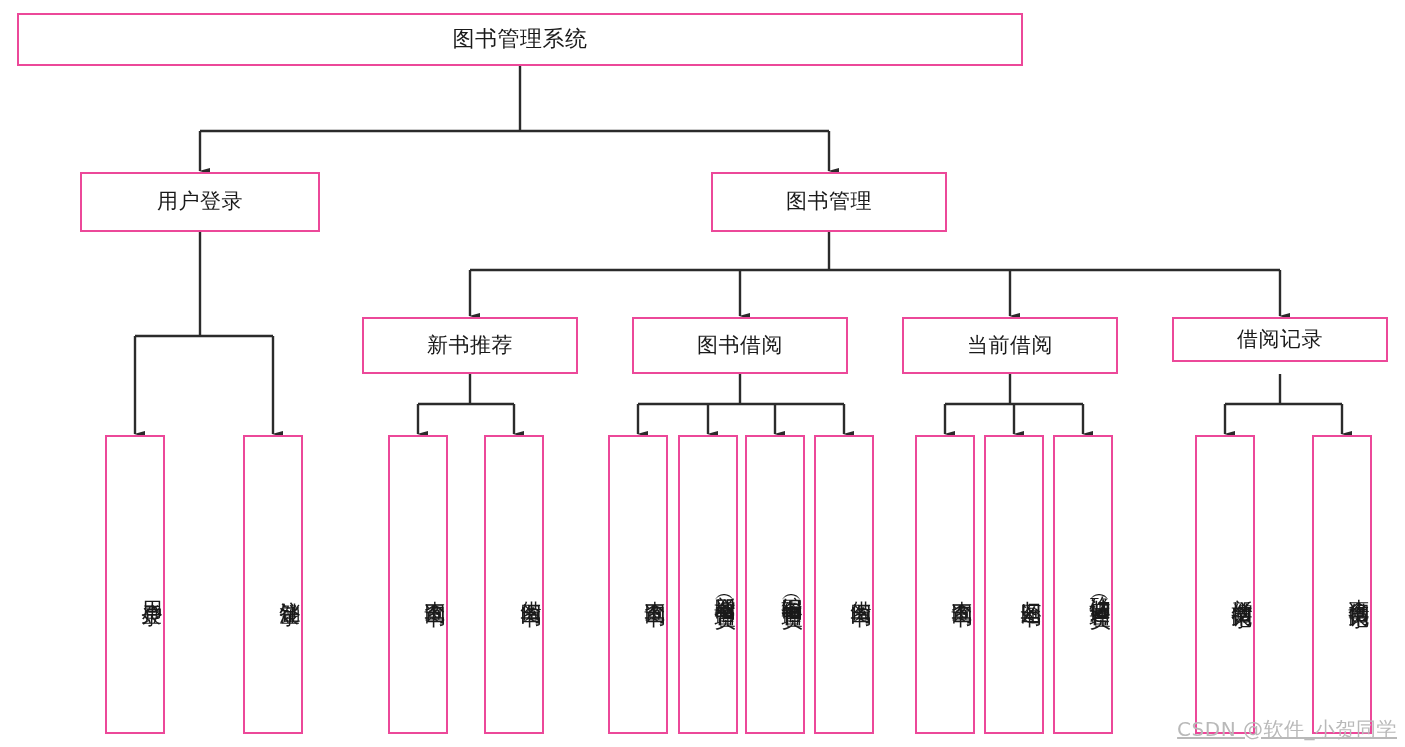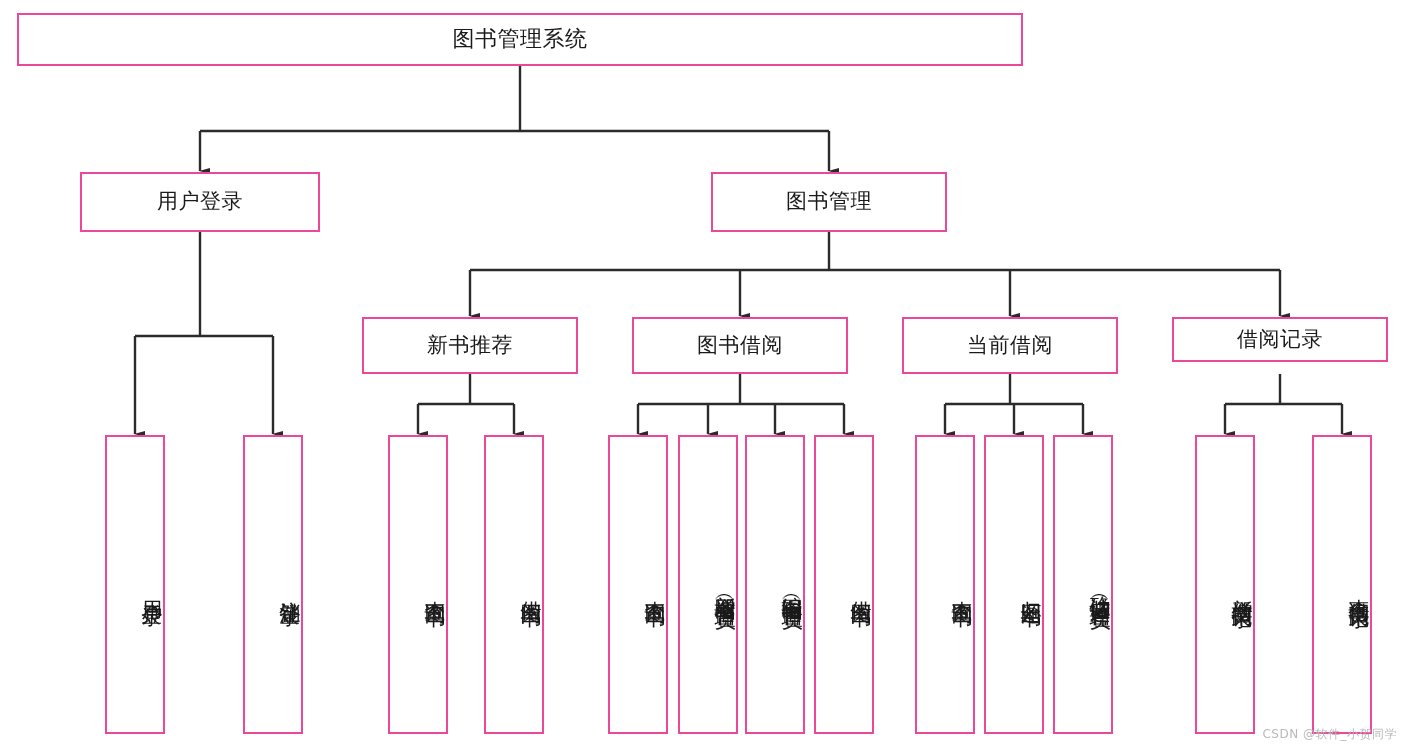--- a/index.html
+++ b/index.html
@@ -51,24 +51,25 @@
   .node.leaf .vtext{
     writing-mode:vertical-rl;
     text-orientation:upright;
     display:block;
     white-space:nowrap;
   }
   .watermark{
     position:absolute;
     right:8px;
     bottom:4px;
-    font-size:12px;
+    font-size:20px;
     color:#b9b9b9;
     letter-spacing:0.5px;
     white-space:nowrap;
+    text-decoration:underline;
   }
 </style>
 </head>
 <body>
 
 <div id="stage">
 
   <svg id="edges" viewBox="0 0 1405 747">
     <defs>
       <marker id="arrow" markerWidth="10" markerHeight="12" refX="3" refY="10" orient="auto" markerUnits="userSpaceOnUse">

